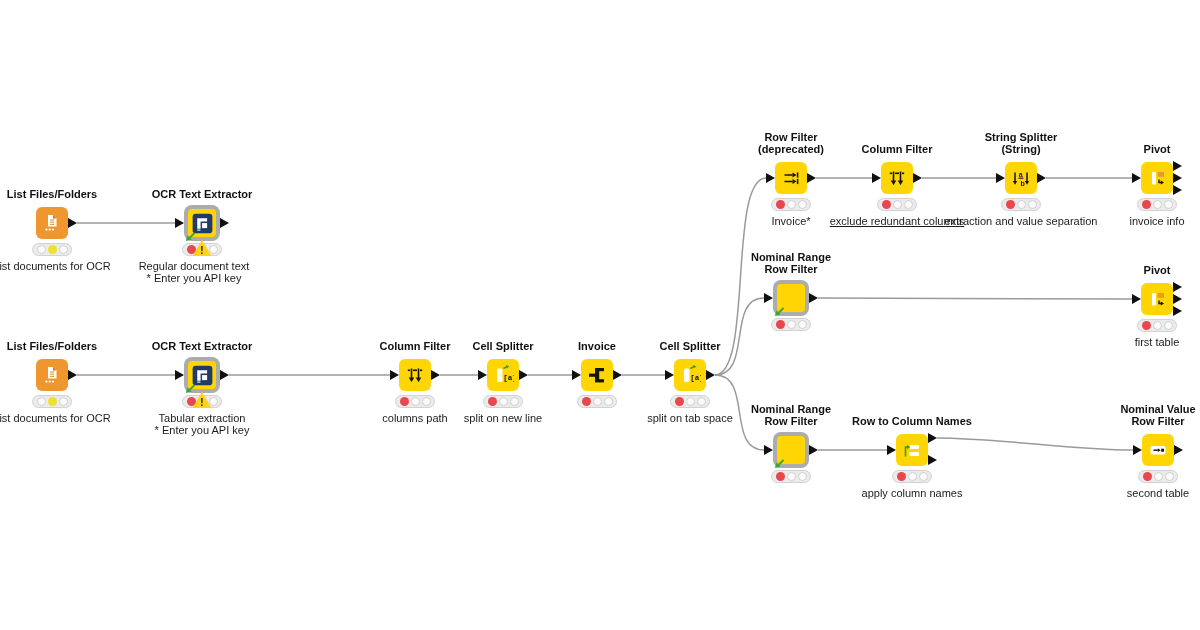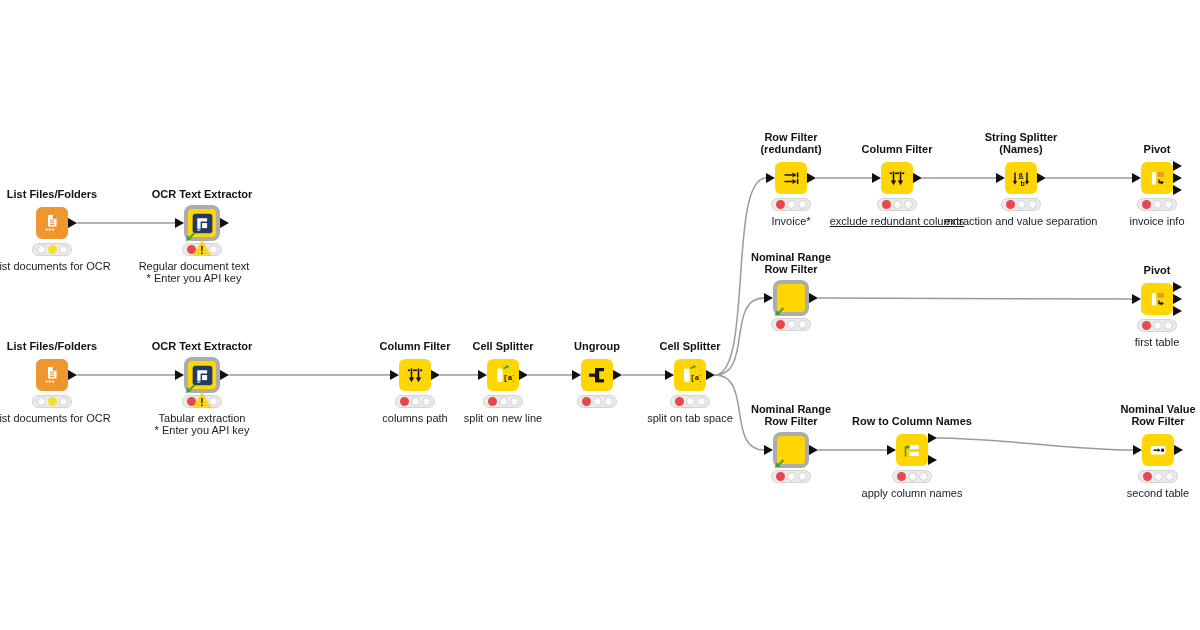--- a/index.html
+++ b/index.html
@@ -210,21 +210,21 @@
           <div class="light" style="background: rgb(232, 71, 77);"></div>
           <div class="light" style="background: rgb(251, 251, 251); border: 1px solid rgb(207, 207, 207);"></div>
           <div class="light" style="background: rgb(251, 251, 251); border: 1px solid rgb(207, 207, 207);"></div>
         </div>
         <div class="node-desc" style="left: 378px; top: 412px;">
           <div>split on new line</div>
         </div>
       </div>
       <div>
         <div class="node-title" style="left: 472px; top: 340px;">
-          <div>Ungroup</div>
+          <div>Invoice</div>
         </div>
         <div class="icon-box" style="left: 581px; top: 359px; width: 32px; height: 32px; background: rgb(255, 213, 4);">
           <svg width="22" height="22" viewBox="0 0 22 22" fill="#151515">
      <rect x="3" y="9.6" width="6" height="3.2"></rect>
      <rect x="9" y="4" width="4.2" height="14.4"></rect>
      <rect x="13" y="4" width="5" height="3.2"></rect>
      <rect x="13" y="15.2" width="5" height="3.2"></rect>
           </svg>
         </div>
         <div class="port" style="left: 572px; top: 369.5px; border-left: 9px solid rgb(16, 16, 16);"></div>
@@ -254,21 +254,21 @@
           <div class="light" style="background: rgb(251, 251, 251); border: 1px solid rgb(207, 207, 207);"></div>
           <div class="light" style="background: rgb(251, 251, 251); border: 1px solid rgb(207, 207, 207);"></div>
         </div>
         <div class="node-desc" style="left: 565px; top: 412px;">
           <div>split on tab space</div>
         </div>
       </div>
       <div>
         <div class="node-title" style="left: 666px; top: 131px;">
           <div>Row Filter</div>
-          <div>(redundant)</div>
+          <div>(deprecated)</div>
         </div>
         <div class="icon-box" style="left: 775px; top: 162px; width: 32px; height: 32px; background: rgb(255, 213, 4);">
           <svg width="22" height="22" viewBox="0 0 22 22">
      <g stroke="#151515" stroke-width="1.5" fill="#151515">
        <line x1="4.5" y1="8" x2="12.5" y2="8"></line>
        <polygon points="12.5,5.6 12.5,10.4 16.5,8" stroke-width="0"></polygon>
        <line x1="17.6" y1="5.4" x2="17.6" y2="10.6"></line>
        <line x1="4.5" y1="14.5" x2="12.5" y2="14.5"></line>
        <polygon points="12.5,12.1 12.5,16.9 16.5,14.5" stroke-width="0"></polygon>
        <line x1="17.6" y1="11.9" x2="17.6" y2="17.1"></line>
@@ -311,21 +311,21 @@
           <div class="light" style="background: rgb(251, 251, 251); border: 1px solid rgb(207, 207, 207);"></div>
           <div class="light" style="background: rgb(251, 251, 251); border: 1px solid rgb(207, 207, 207);"></div>
         </div>
         <div class="node-desc" style="left: 772px; top: 215px; text-decoration: underline;">
           <div>exclude redundant columns</div>
         </div>
       </div>
       <div>
         <div class="node-title" style="left: 896px; top: 131px;">
           <div>String Splitter</div>
-          <div>(Names)</div>
+          <div>(String)</div>
         </div>
         <div class="icon-box" style="left: 1005px; top: 162px; width: 32px; height: 32px; background: rgb(255, 213, 4);">
           <svg width="22" height="22" viewBox="0 0 22 22">
      <g stroke="#151515" stroke-width="1.5" fill="#151515">
        <line x1="5" y1="5.5" x2="5" y2="14.5"></line>
        <polygon points="2.8,14 7.2,14 5,17.8" stroke-width="0"></polygon>
        <line x1="17" y1="5.5" x2="17" y2="14.5"></line>
        <polygon points="14.8,14 19.2,14 17,17.8" stroke-width="0"></polygon>
        <line x1="8.5" y1="11.2" x2="13.5" y2="11.2" stroke-width="1.1"></line>
      </g>

